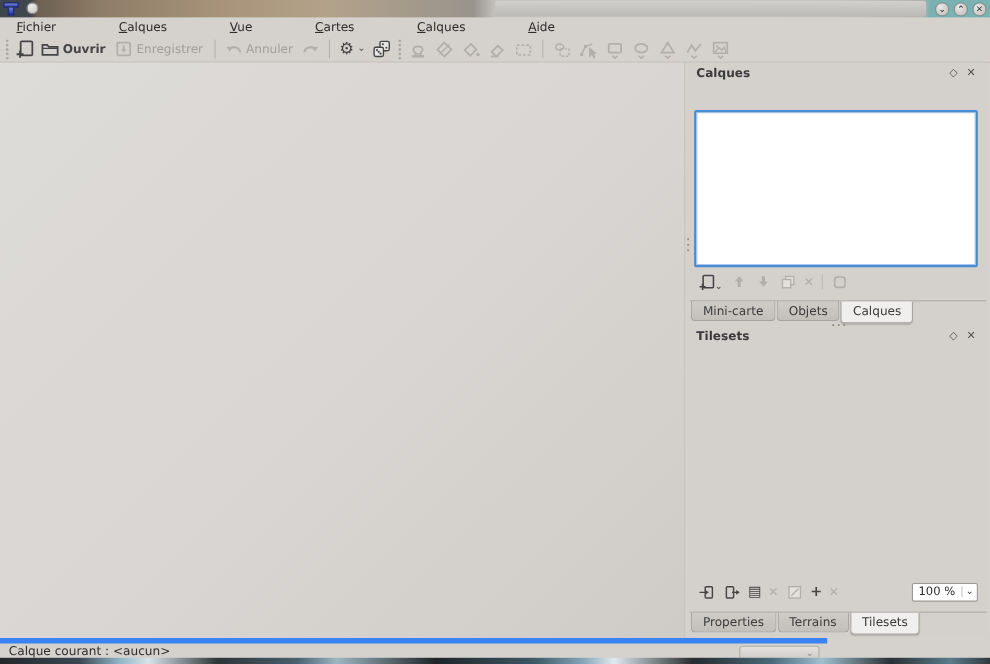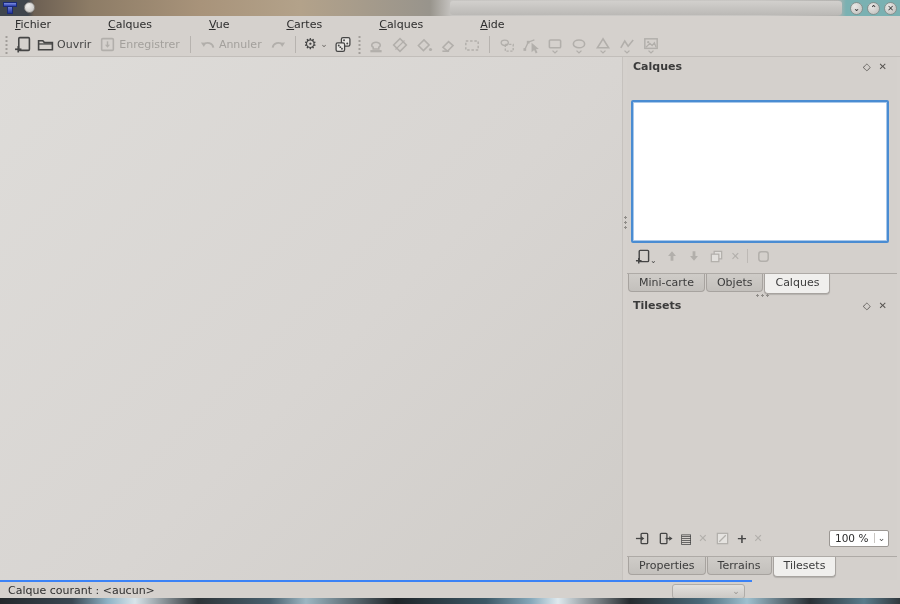--- a/index.html
+++ b/index.html
@@ -30,21 +30,21 @@
   .menu-item::first-letter { text-decoration:underline; }
 
   
   .toolbar { position:absolute; left:0; top:33px; width:900px; height:24px; background:#d5d1cd;
     border-bottom:1px solid #c2beba; display:flex; align-items:center; padding-left:2px; }
   .tb-handle { width:5px; height:18px; margin:0 2px;
     background-image:radial-gradient(circle,#a29e9a 1px,transparent 1.2px); background-size:4px 4px; background-position:center; }
   .tb-sep { width:1px; height:17px; background:#b7b3af; margin:0 5px; }
   .tbtn { display:flex; align-items:center; gap:3px; height:22px; padding:0 3px; border-radius:3px; }
   .tbtn .lbl { padding-right:2px; }
-  .en { color:#454545; }
+  .en { color:#454545;font-weight:bold; }
   .dis { color:#b2afab; }
   .dis .lbl { color:#a3a09c; }
   .ic { display:block; }
   .gear-glyph { font-size:15px; line-height:15px; }
   .chev { font-size:9px; color:#6b6865; line-height:9px; }
 
   
   .main { position:absolute; left:0; top:57px; width:900px; height:523px; }
   .canvas { position:absolute; left:0; top:0; width:622px; height:523px;
     background:linear-gradient(135deg,#dedcd9 0%,#d8d5d2 55%,#cfccc8 100%); }
@@ -82,21 +82,21 @@
   .tab.active { background:#f0efed; height:20px; font-weight:normal; box-shadow:0 1px 1px rgba(0,0,0,.15); }
   .hsplit-dots { position:absolute; left:128px; width:14px; height:3px;
     background-image:radial-gradient(circle,#8f8c88 1px,transparent 1.2px); background-size:5px 3px; }
 
   .combo { display:flex; align-items:center; height:17px; border:1px solid #9b9793; border-radius:2px; background:#ffffff; }
   .combo .val { flex:1; padding:0 5px; font-size:10.5px; }
   .combo .cv { width:14px; text-align:center; color:#4a4a4a; font-size:9px; border-left:1px solid #c9c6c2; }
   .zoom-combo { position:absolute; right:8px; width:60px; }
 
   
-  .statusbar { position:absolute; left:0; top:580px; width:752px; height:18px; background:#d5d1cd; border-top:2px solid #3b82f6;
+  .statusbar { position:absolute; left:0; top:580px; width:752px; height:18px; background:#d5d1cd; border-top:5px solid #3b82f6;
     display:flex; align-items:center; }
   .status-text { padding-left:8px; color:#2e2e2e; }
   .status-combo { position:absolute; right:7px; top:1.5px; width:73px; height:15px; display:flex; align-items:center;
     background:linear-gradient(180deg,#e2e0dd,#ccc9c5); border:1px solid #b0ada9; border-radius:3px; }
   .status-combo .cv { margin-left:auto; width:16px; text-align:center; color:#999591; font-size:9px; }
 </style>
 </head>
 <body>
 
 <div class="screen">

